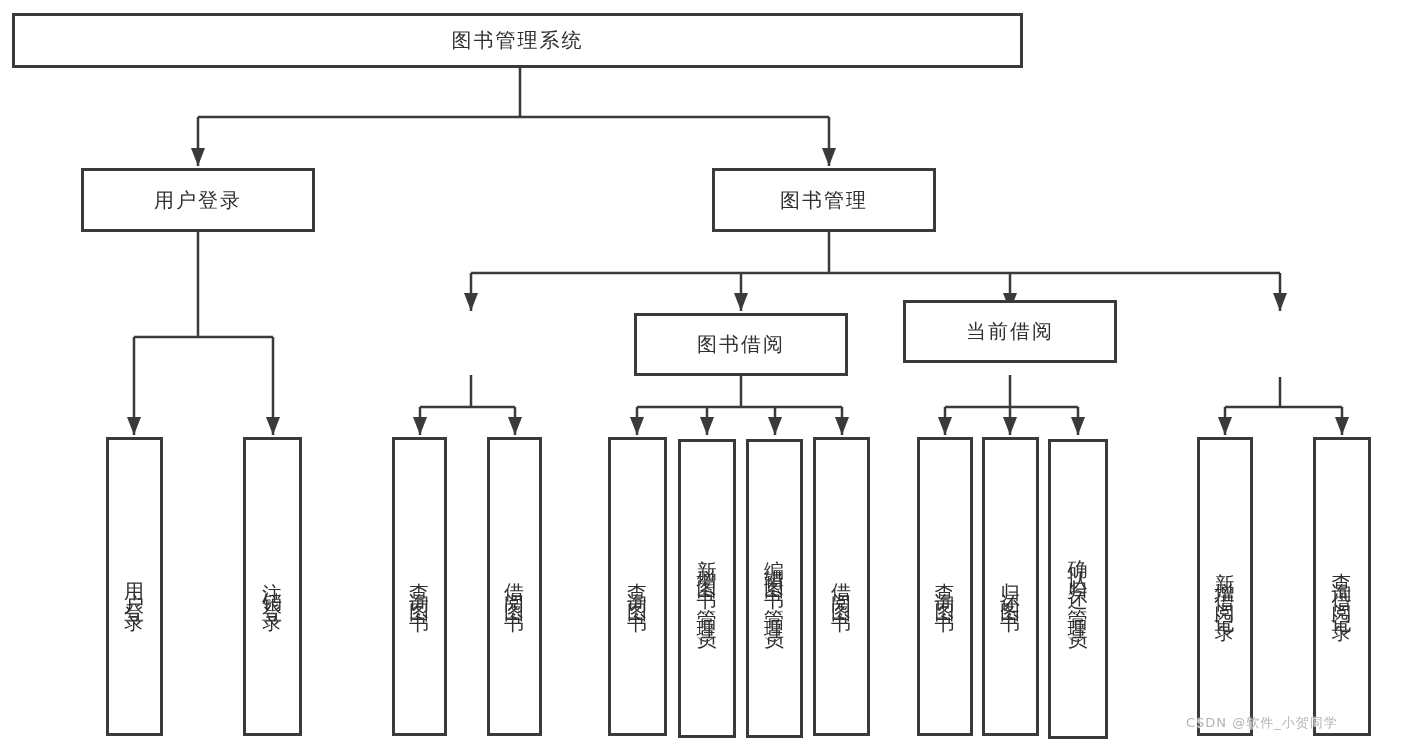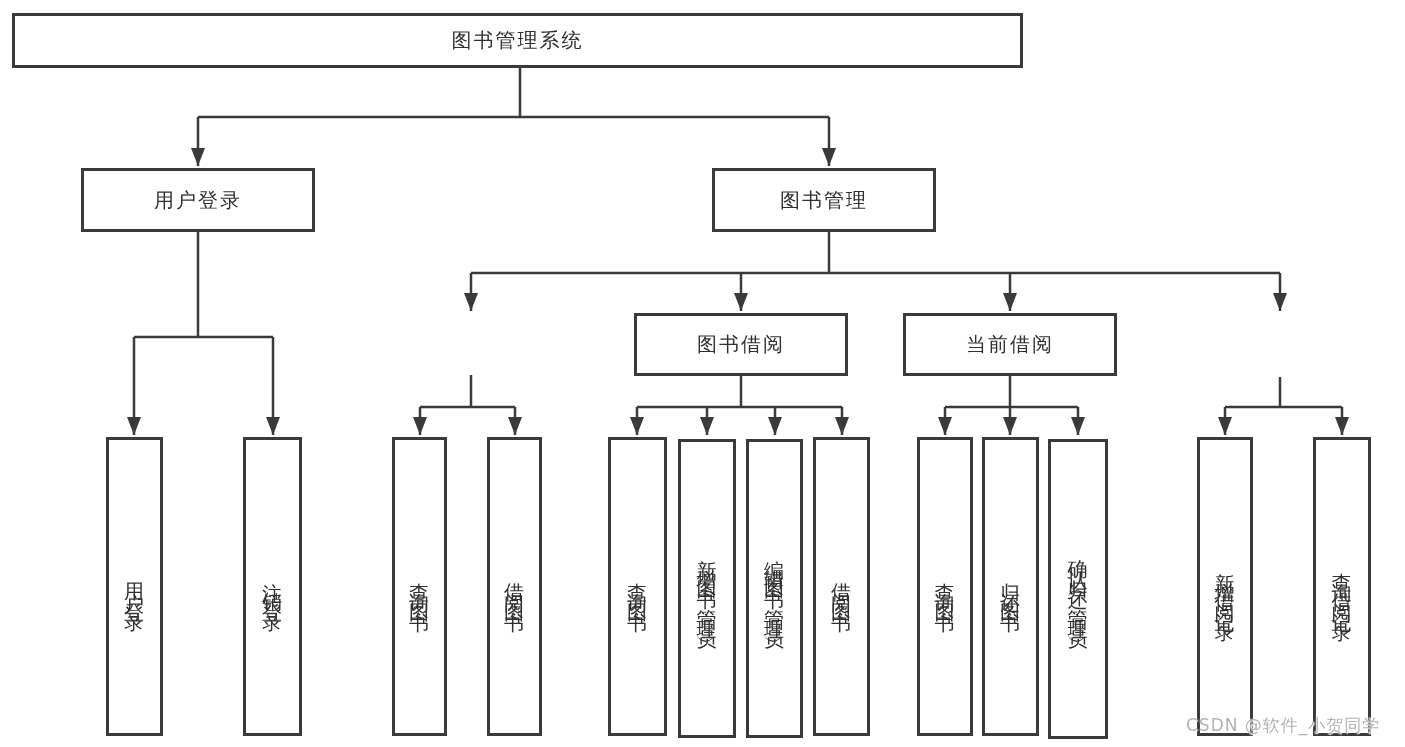--- a/index.html
+++ b/index.html
@@ -33,21 +33,21 @@
     writing-mode: vertical-rl;
     text-orientation: mixed;
     letter-spacing: 10px;
     line-height: 1;
     white-space: normal;
   }
   .watermark {
     position: absolute;
     left: 1186px;
     top: 714px;
-    font-size: 17px;
+    font-size: 13px;
     letter-spacing: 1px;
     color: #b3b3b3;
     text-shadow: 0 0 2px #ffffff, 1px 1px 1px #ffffff;
     white-space: nowrap;
     z-index: 5;
   }
 </style>
 </head>
 <body>
 
@@ -110,21 +110,21 @@
   <div class="box" style="left:81px;top:168px;width:234px;height:64px">
     <span class="lbl">用户登录</span>
   </div>
   <div class="box" style="left:712px;top:168px;width:224px;height:64px">
     <span class="lbl">图书管理</span>
   </div>
 
   <div class="box" style="left:634px;top:313px;width:214px;height:63px">
     <span class="lbl">图书借阅</span>
   </div>
-  <div class="box" style="left:903px;top:313px;width:214px;height:63px">
+  <div class="box" style="left:903px;top:300px;width:214px;height:63px">
     <span class="lbl">当前借阅</span>
   </div>
 
   <div class="box v" style="left:106px;top:437px;width:57px;height:299px">
     <span class="lbl">用户登录</span>
   </div>
   <div class="box v" style="left:243px;top:437px;width:59px;height:299px">
     <span class="lbl">注销登录</span>
   </div>
 

